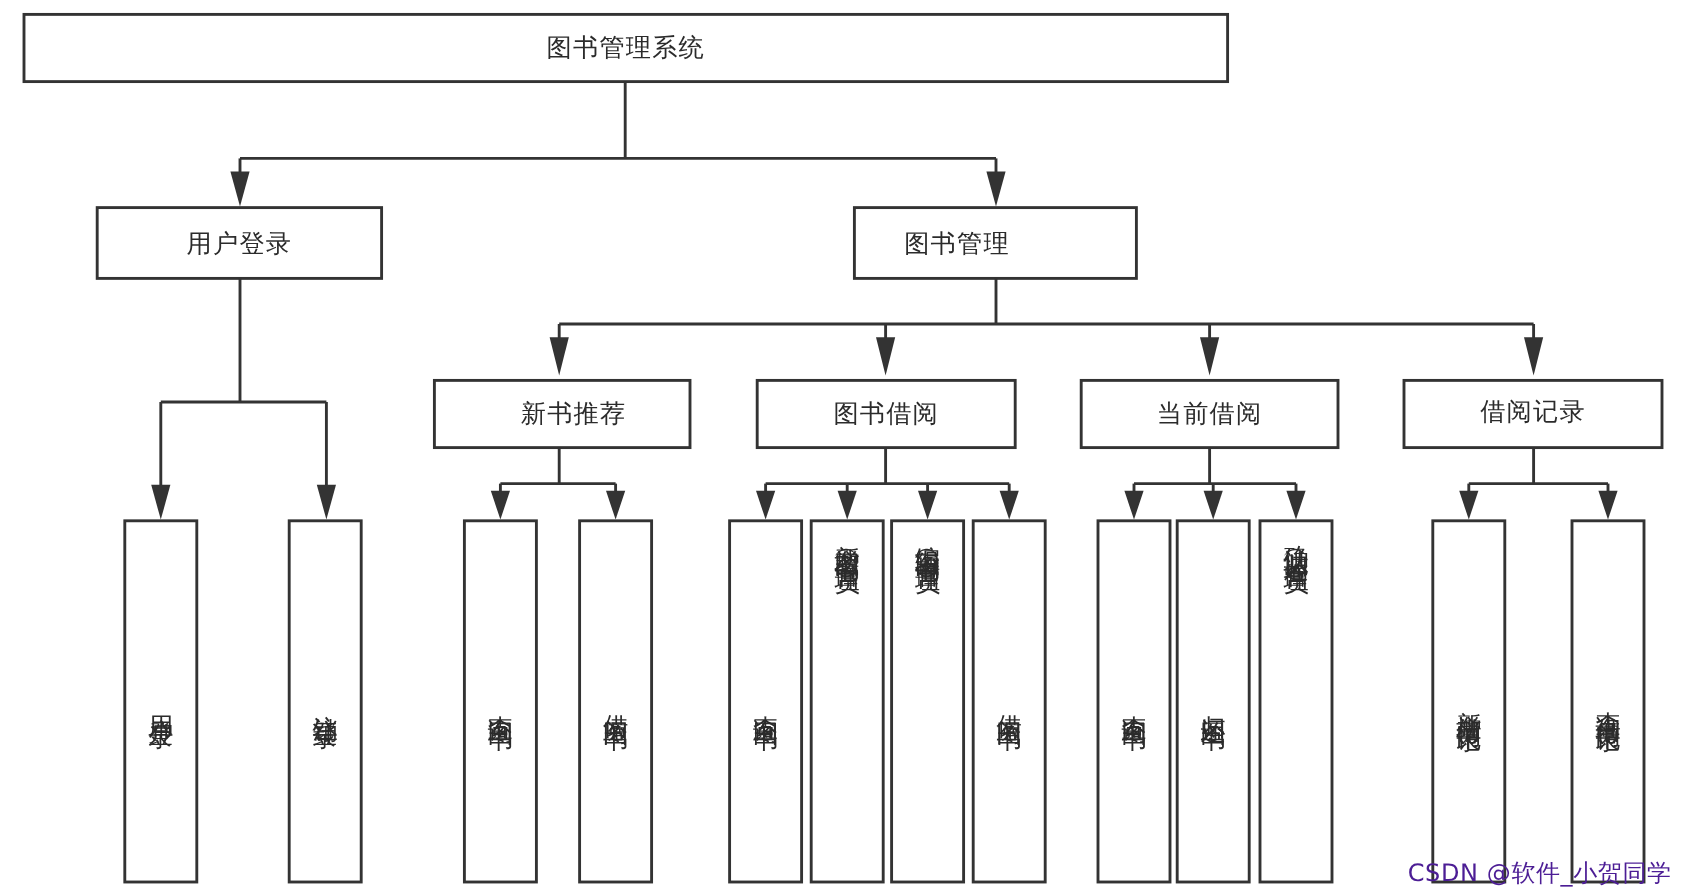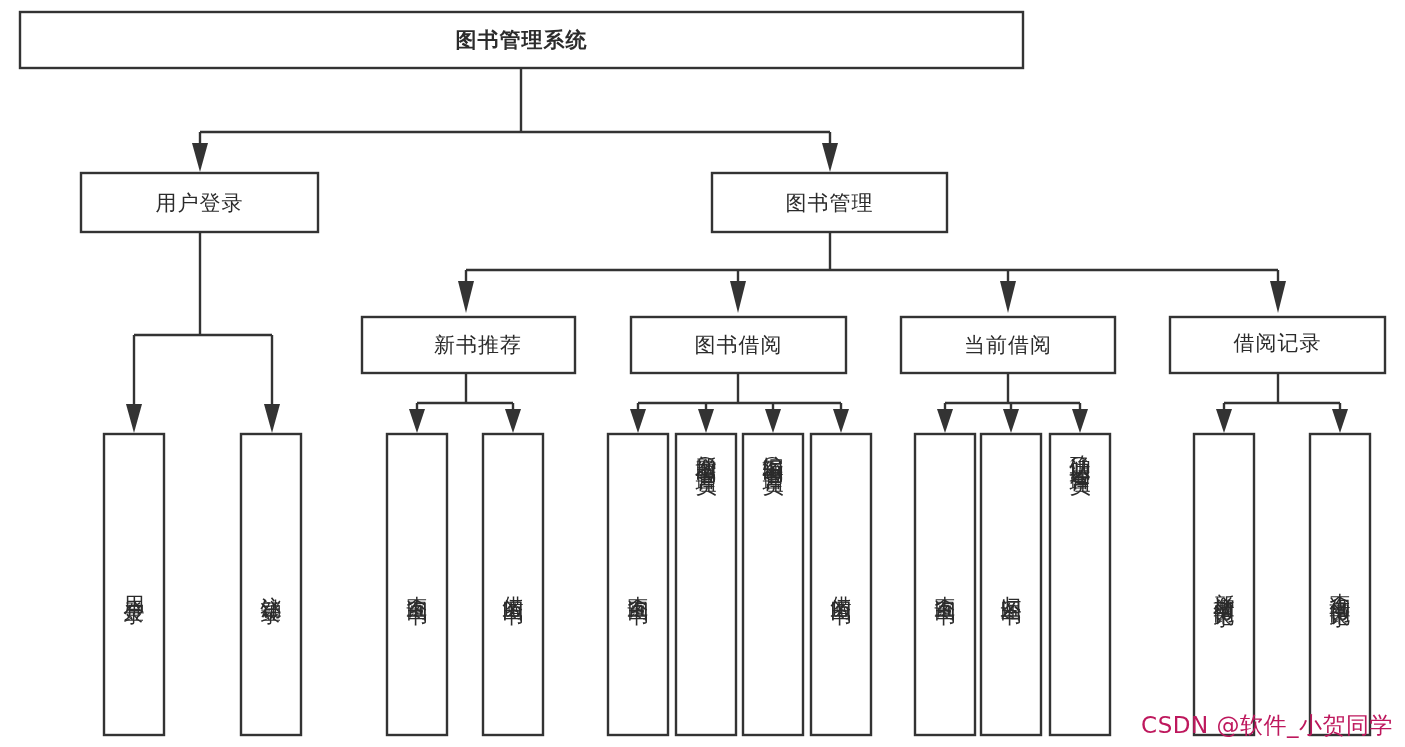--- a/index.html
+++ b/index.html
@@ -69,22 +69,22 @@
     font-size: 21px;
     color: #2b2b2b;
     letter-spacing: 1px;
     white-space: nowrap;
   }
   #watermark {
     position: absolute;
     right: 12px;
     bottom: 6px;
     font-family: "DejaVu Sans", "Liberation Sans", sans-serif;
-    font-size: 23px;
-    color: #be185d;
+    font-size: 20px;
+    color: #4c1d95;
     letter-spacing: 0.5px;
     white-space: nowrap;
   }
 </style>
 </head>
 <body>
 
 <div id="diagram-root">
 
   <svg id="flow-svg" viewBox="0 0 1405 747">
@@ -171,29 +171,29 @@
 
     <rect class="node-box" x="915" y="434" width="60" height="301"></rect>
     <rect class="node-box" x="981" y="434" width="60" height="301"></rect>
     <rect class="node-box" x="1050" y="434" width="60" height="301"></rect>
 
     <rect class="node-box" x="1194" y="434" width="60" height="301"></rect>
     <rect class="node-box" x="1310" y="434" width="60" height="301"></rect>
 
   </svg>
 
-  <div class="hlabel-wrap" style="left:20px; top:12px; width:1003px; height:56px;font-weight:bold;">
+  <div class="hlabel-wrap" style="left:20px; top:12px; width:1003px; height:56px;">
     <span class="hlabel-text">图书管理系统</span>
   </div>
 
   <div class="hlabel-wrap" style="left:81px; top:173px; width:237px; height:59px;">
     <span class="hlabel-text">用户登录</span>
   </div>
 
-  <div class="hlabel-wrap" style="left:712px; top:173px; width:235px; height:59px;border-radius:19px;">
+  <div class="hlabel-wrap" style="left:680px; top:173px; width:235px; height:59px;border-radius:19px;">
     <span class="hlabel-text">图书管理</span>
   </div>
 
   <div class="hlabel-wrap" style="left:362px; top:317px; width:232px; height:56px;">
     <span class="hlabel-text">新书推荐</span>
   </div>
 
   <div class="hlabel-wrap" style="left:901px; top:317px; width:214px; height:56px;">
     <span class="hlabel-text">当前借阅</span>
   </div>

